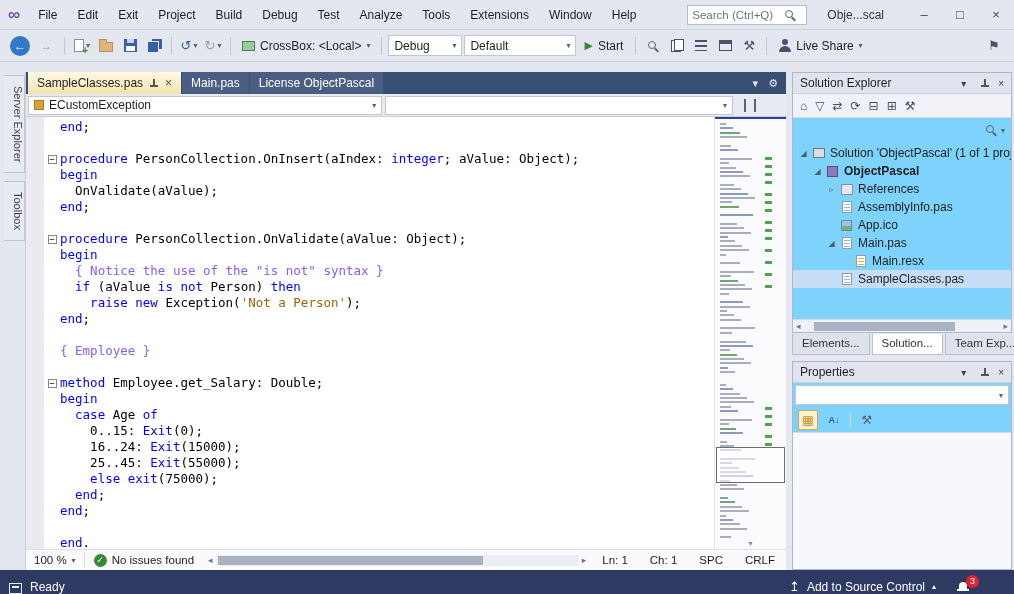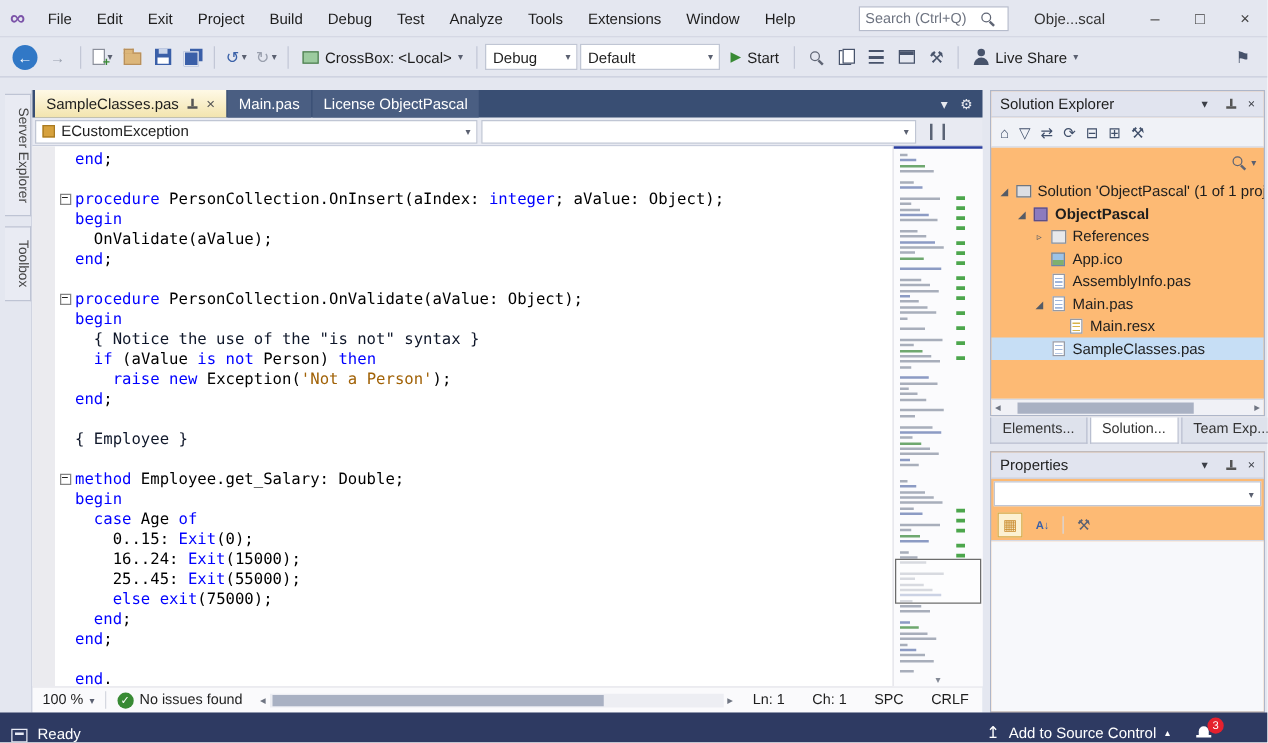--- a/index.html
+++ b/index.html
@@ -75,21 +75,21 @@
 
   .code-wrap{flex:1;display:flex;background:#FFF;min-height:0;position:relative;}
   .indicator-margin{width:18px;flex:none;background:#EBEBEF;}
   .code-area{flex:1;overflow:hidden;font-family:"DejaVu Sans Mono","Liberation Mono",monospace;
              font-size:12.5px;line-height:16px;padding-top:2px;white-space:pre;}
   .code-line{height:16px;display:flex;align-items:center;}
   .fold-cell{width:16px;flex:none;display:flex;align-items:center;justify-content:center;}
   .fold-box{width:9px;height:9px;border:1px solid #848484;background:#FFF;font-size:9px;
             line-height:7px;text-align:center;color:#111;display:block;}
   .line-text{white-space:pre;}
-  .tk-p{color:#000;} .tk-k{color:#0000FF;} .tk-c{color:#0f172a;} .tk-s{color:#a16207;}
+  .tk-p{color:#000;} .tk-k{color:#0000FF;} .tk-c{color:#8b5cf6;} .tk-s{color:#a16207;}
 
   .minimap{width:72px;flex:none;position:relative;background:#FBFBFD;border-left:1px solid #E2E2E8;}
   .mm-marks{position:absolute;inset:0;}
   .mm-line{position:absolute;height:2px;background:#A8AEBB;}
   .mm-tick{position:absolute;left:50px;width:7px;height:3px;background:#4CA64C;}
   .mm-caret{position:absolute;top:0;left:0;right:0;height:2px;background:#2B3F9F;z-index:3;}
   .mm-viewport{position:absolute;left:1px;right:1px;top:330px;height:36px;border:1px solid #6C6C6C;
                background:rgba(255,255,255,.55);z-index:2;}
   .mm-arrow{position:absolute;left:0;right:0;bottom:1px;text-align:center;color:#848A96;font-size:8px;}
 
@@ -102,21 +102,21 @@
                 display:flex;align-items:center;justify-content:center;flex:none;}
   .hscroll{flex:1;display:flex;align-items:center;height:100%;padding:0 2px;min-width:0;}
   .sarrow{color:#6F7582;font-size:9px;padding:0 3px;}
   .htrack{flex:1;height:11px;background:#EDEEF3;position:relative;}
   .hthumb{position:absolute;left:2px;top:1px;height:9px;width:73%;background:#A9B1C3;}
   .pos{padding:0 11px;white-space:nowrap;cursor:default;}
 
   
   .splitter{width:6px;flex:none;background:#E4E7F0;cursor:ew-resize;}
   .right-col{width:222px;flex:none;display:flex;flex-direction:column;min-height:0;padding-right:2px;}
-  .panel{border:1px solid #AEB6C9;background:#fdba74;display:flex;flex-direction:column;min-height:0;}
+  .panel{border:1px solid #AEB6C9;background:#7dd3fc;display:flex;flex-direction:column;min-height:0;}
   .sol-panel{height:261px;flex:none;}
   .prop-panel{flex:1;margin-top:6px;}
   .panel-header{height:21px;flex:none;background:#E1E4EF;display:flex;align-items:center;
                 padding:0 7px;border-bottom:1px solid #CBD0DD;}
   .panel-title{flex:1;white-space:nowrap;overflow:hidden;}
   .panel-icons{display:flex;align-items:center;gap:8px;color:#3B3E46;font-size:10px;}
   .panel-toolbar{height:24px;flex:none;display:flex;align-items:center;gap:8px;padding:0 7px;
                  border-bottom:1px solid #D5D9E4;background:#F0F2F7;color:#41506B;font-size:12px;}
   .ptb-icon{cursor:default;line-height:1;}
   .panel-search{height:24px;flex:none;padding:2px 2px;position:relative;}
@@ -538,30 +538,30 @@
           <div class="tree-row" style="padding-left: 32px;">
             <span class="chev">▹</span>
             <span class="ti">
               <span class="ti-references"></span>
             </span>
             <span class="tree-label">References</span>
           </div>
           <div class="tree-row" style="padding-left: 32px;">
             <span class="chev"></span>
             <span class="ti">
-              <span class="ti-image"></span>
-            </span>
-            <span class="tree-label">App.ico</span>
+              <span class="ti-pascal-file"></span>
+            </span>
+            <span class="tree-label">AssemblyInfo.pas</span>
           </div>
           <div class="tree-row" style="padding-left: 32px;">
             <span class="chev"></span>
             <span class="ti">
-              <span class="ti-pascal-file"></span>
-            </span>
-            <span class="tree-label">AssemblyInfo.pas</span>
+              <span class="ti-image"></span>
+            </span>
+            <span class="tree-label">App.ico</span>
           </div>
           <div class="tree-row" style="padding-left: 32px;">
             <span class="chev">◢</span>
             <span class="ti">
               <span class="ti-pascal-file"></span>
             </span>
             <span class="tree-label">Main.pas</span>
           </div>
           <div class="tree-row" style="padding-left: 46px;">
             <span class="chev"></span>

